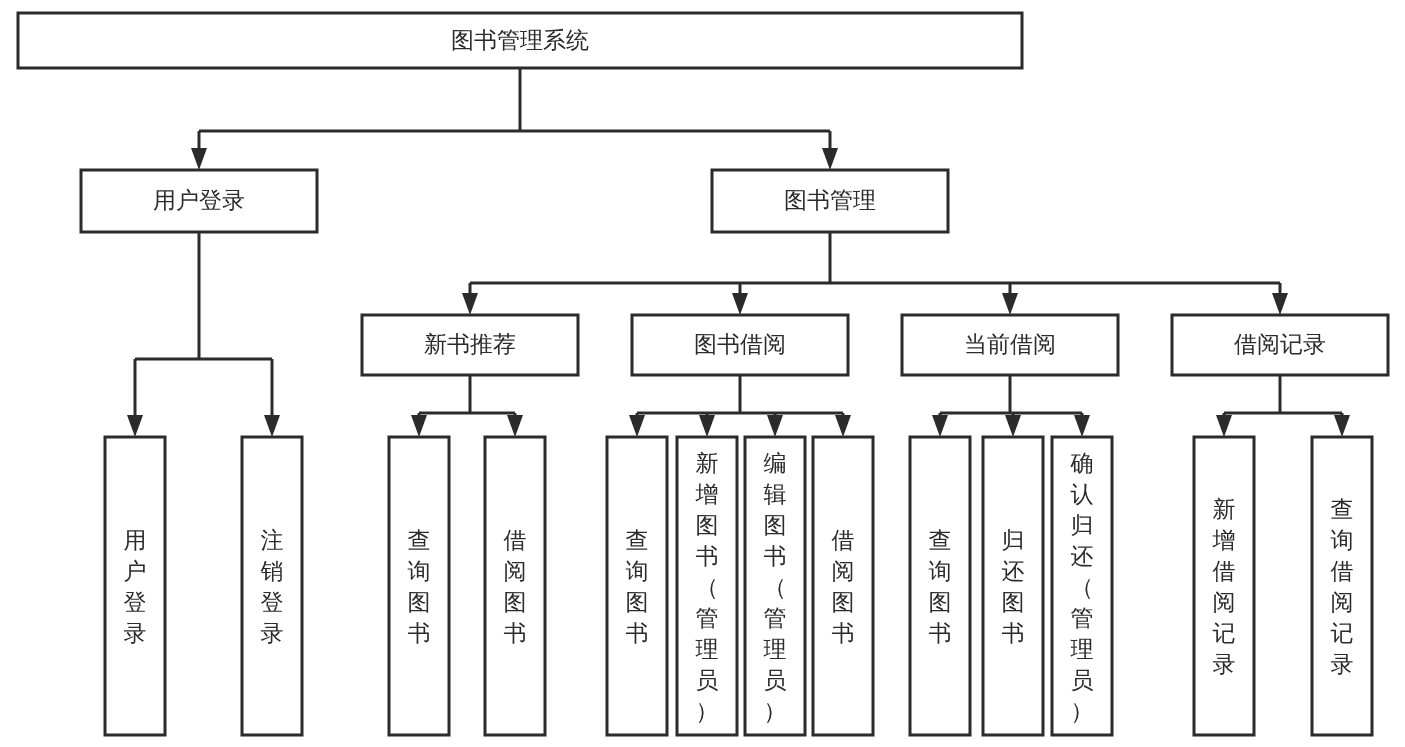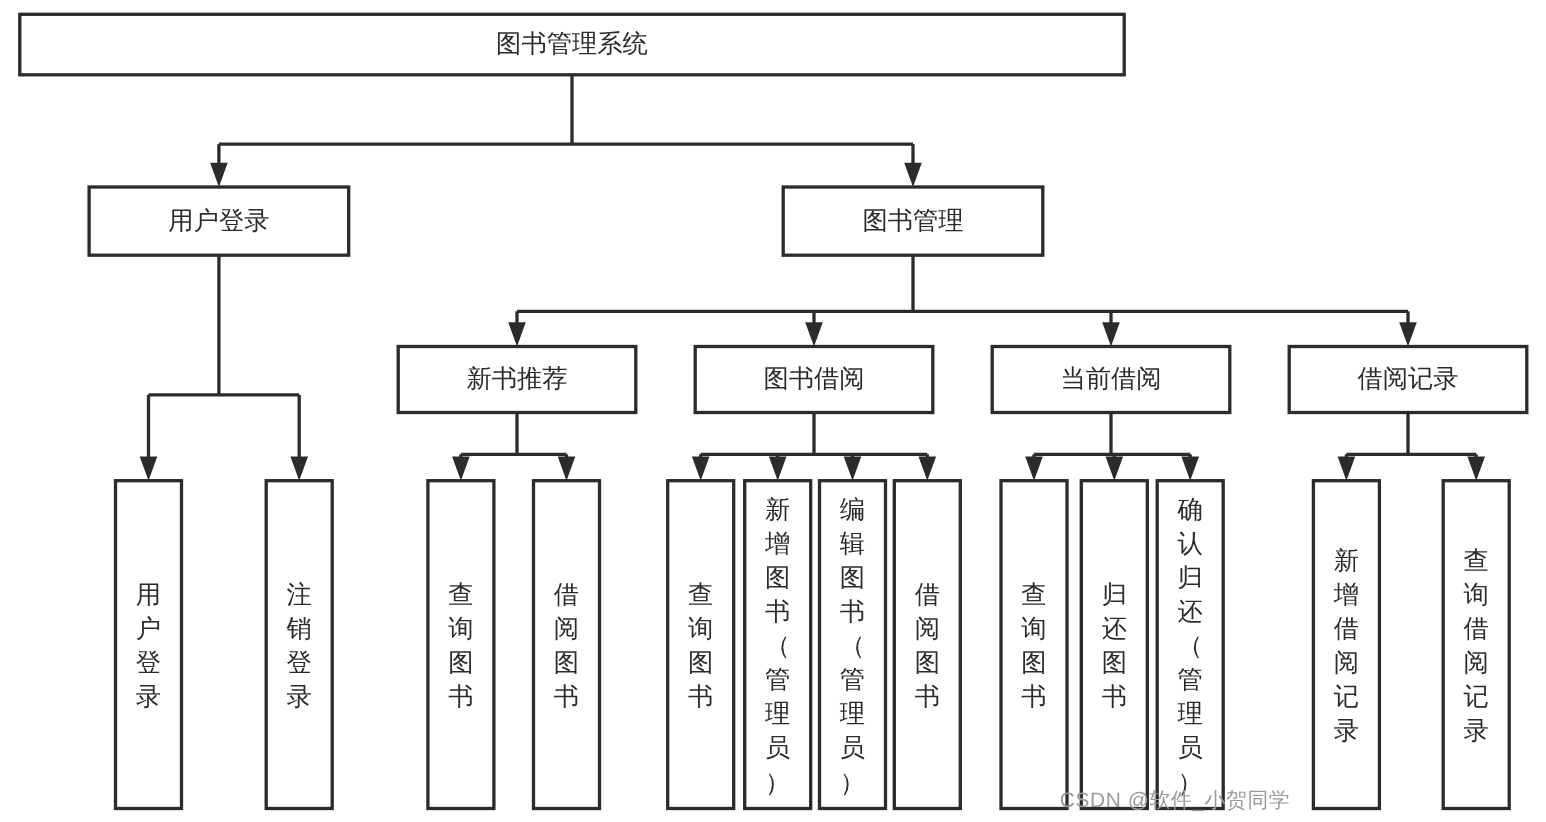--- a/index.html
+++ b/index.html
@@ -196,14 +196,13 @@
         <g>
           <rect x="1194" y="437" width="60" height="298" class="node-box"></rect>
           <text x="1224" y="517.18" class="node-label-v"><tspan x="1224" dy="0">新</tspan><tspan x="1224" dy="31">增</tspan><tspan x="1224" dy="31">借</tspan><tspan x="1224" dy="31">阅</tspan><tspan x="1224" dy="31">记</tspan><tspan x="1224" dy="31">录</tspan></text>
         </g>
         <g>
           <rect x="1312" y="437" width="60" height="298" class="node-box"></rect>
           <text x="1342" y="517.18" class="node-label-v"><tspan x="1342" dy="0">查</tspan><tspan x="1342" dy="31">询</tspan><tspan x="1342" dy="31">借</tspan><tspan x="1342" dy="31">阅</tspan><tspan x="1342" dy="31">记</tspan><tspan x="1342" dy="31">录</tspan></text>
         </g>
       </g>
   </svg>
-  <div class="watermark">CSDN @软件_小贺同学</div>
 </div>
 
 </body></html>

